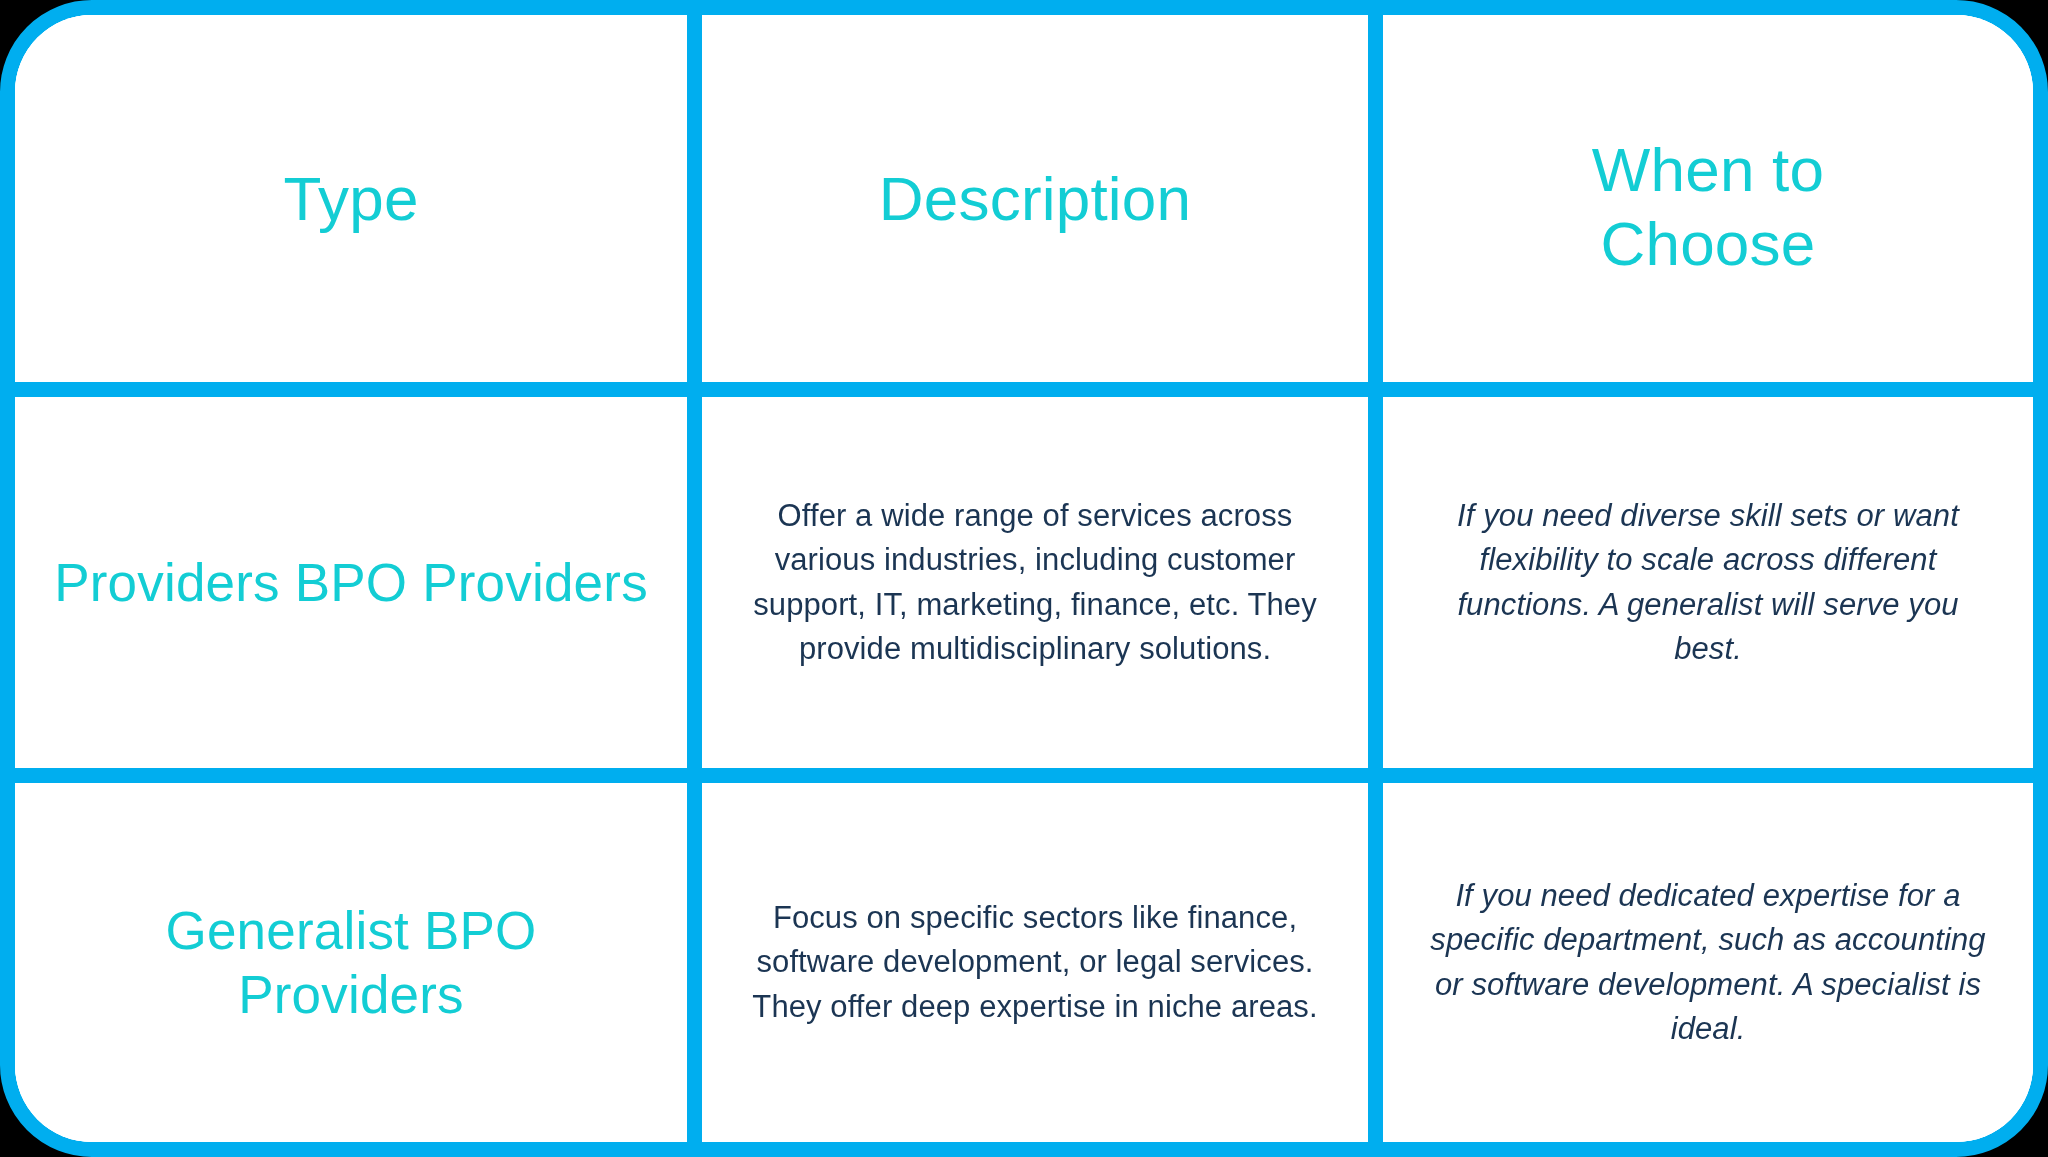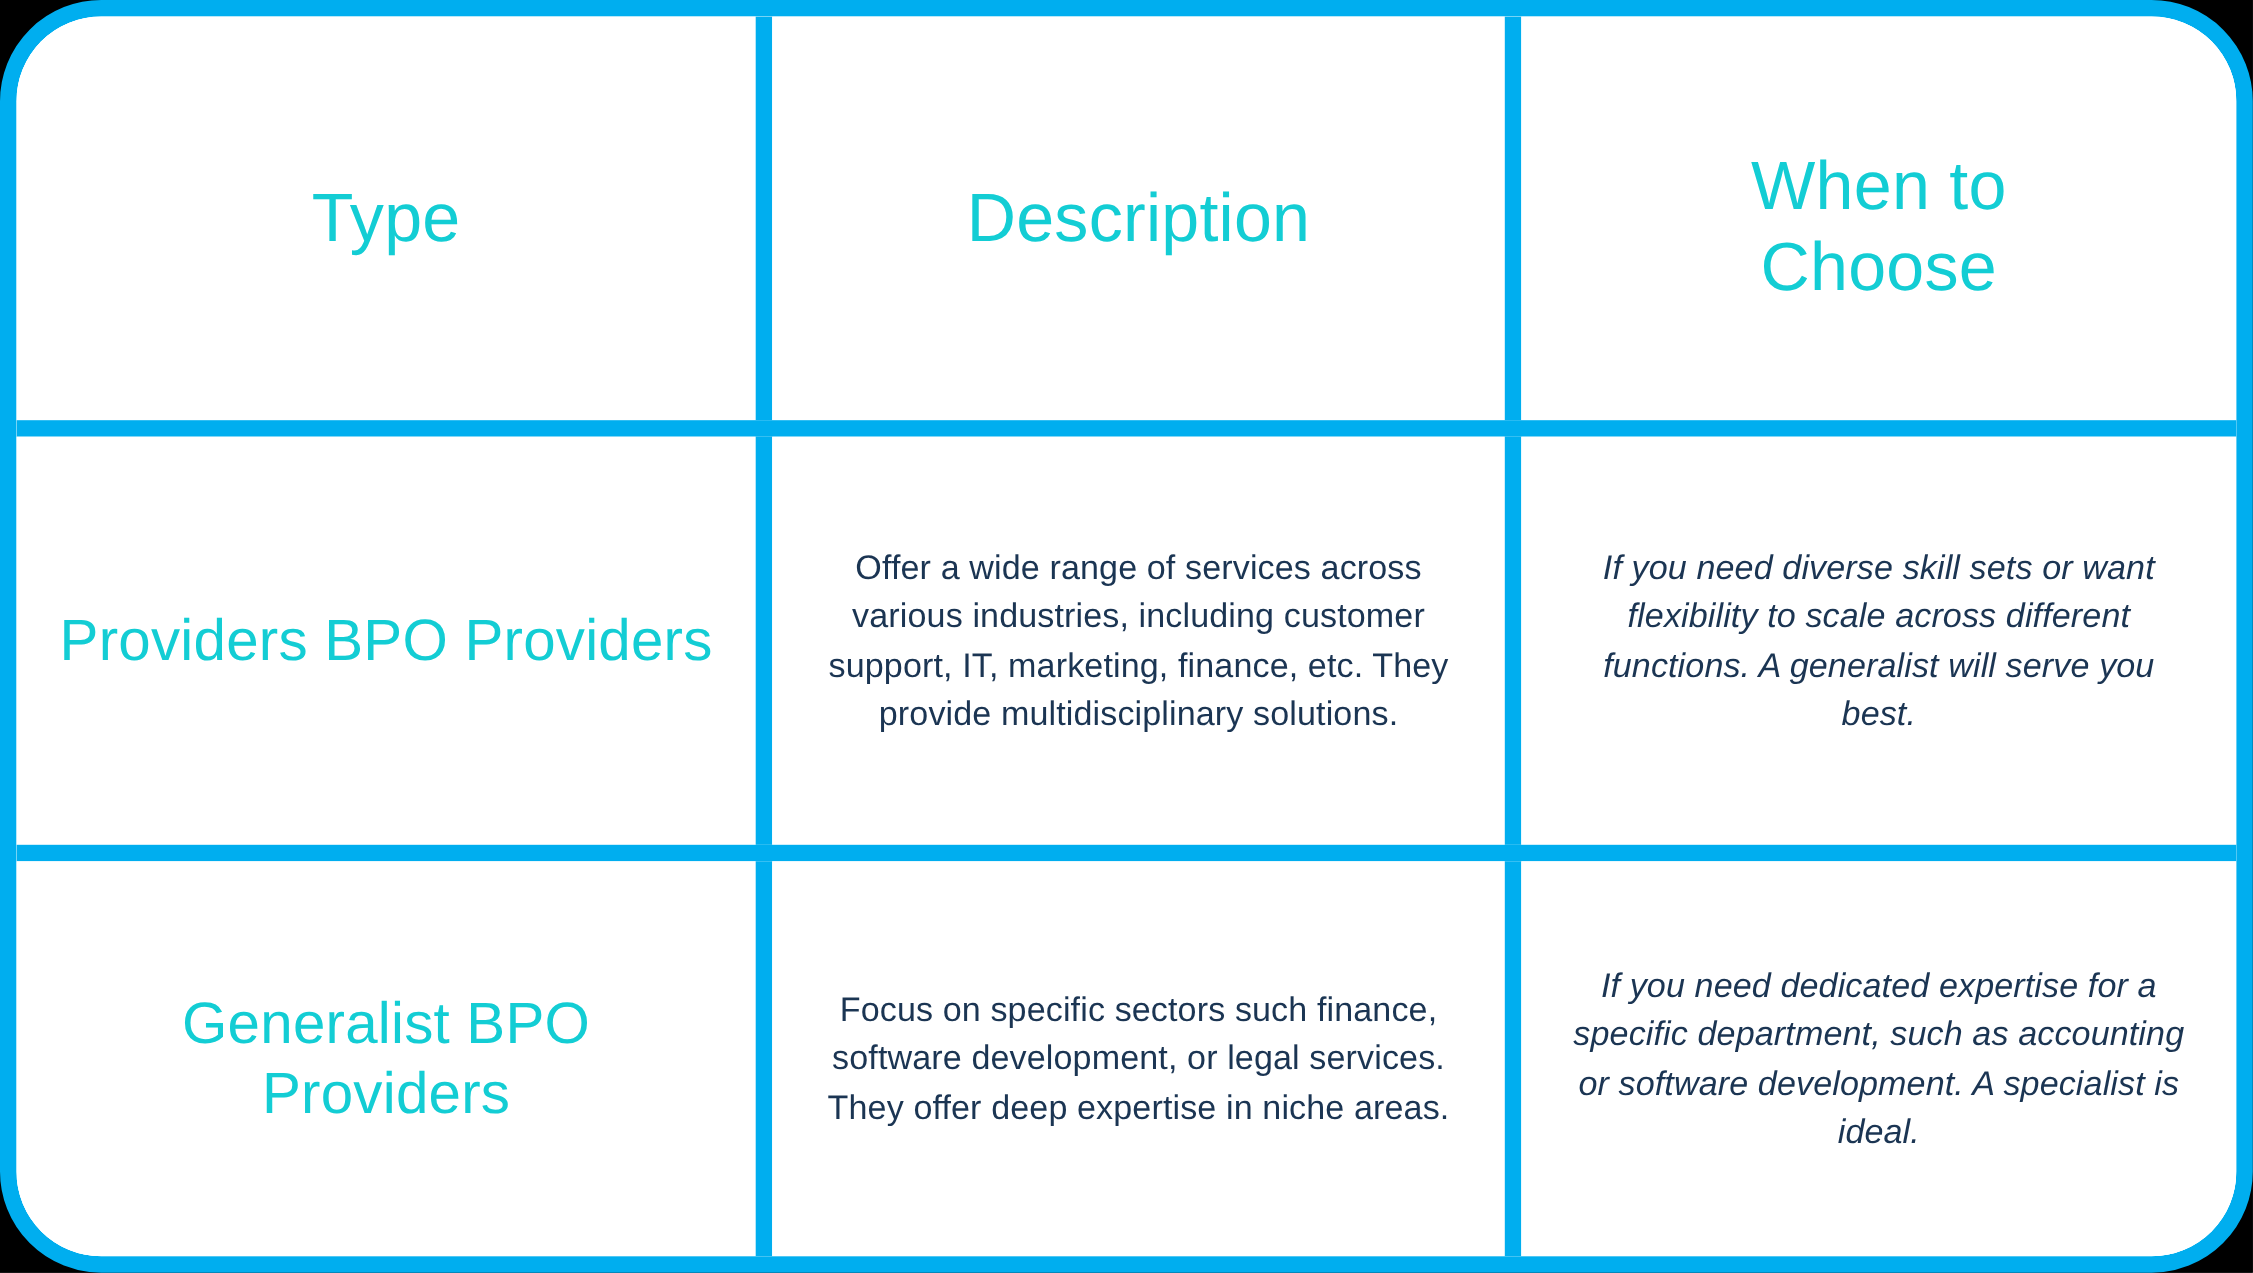--- a/index.html
+++ b/index.html
@@ -120,21 +120,21 @@
       <span class="body-text narrow">If you need diverse skill sets or want flexibility to scale across different functions. A generalist will serve you best.</span>
     </div>
 
     <div class="hline"></div>
 
     <div class="cell type-cell">
       <span class="type-text">Generalist BPO Providers</span>
     </div>
     <div class="vline"></div>
     <div class="cell body-cell">
-      <span class="body-text">Focus on specific sectors such finance, software development, or legal services. They offer deep expertise in niche areas.</span>
+      <span class="body-text">Focus on specific sectors like finance, software development, or legal services. They offer deep expertise in niche areas.</span>
     </div>
     <div class="vline"></div>
     <div class="cell body-cell">
       <span class="body-text narrow">If you need dedicated expertise for a specific department, such as accounting or software development. A specialist is ideal.</span>
     </div>
 
   </div>
 </div>
 
 </body></html>

